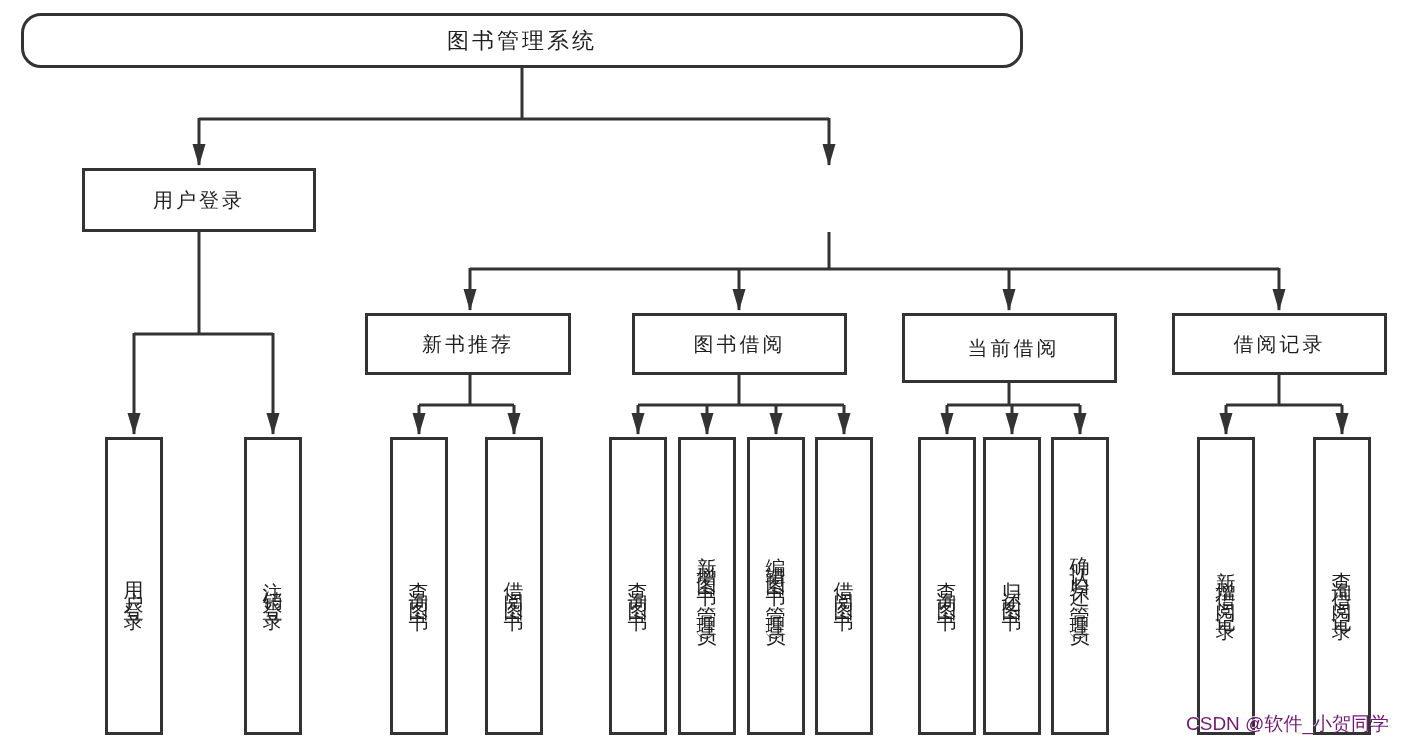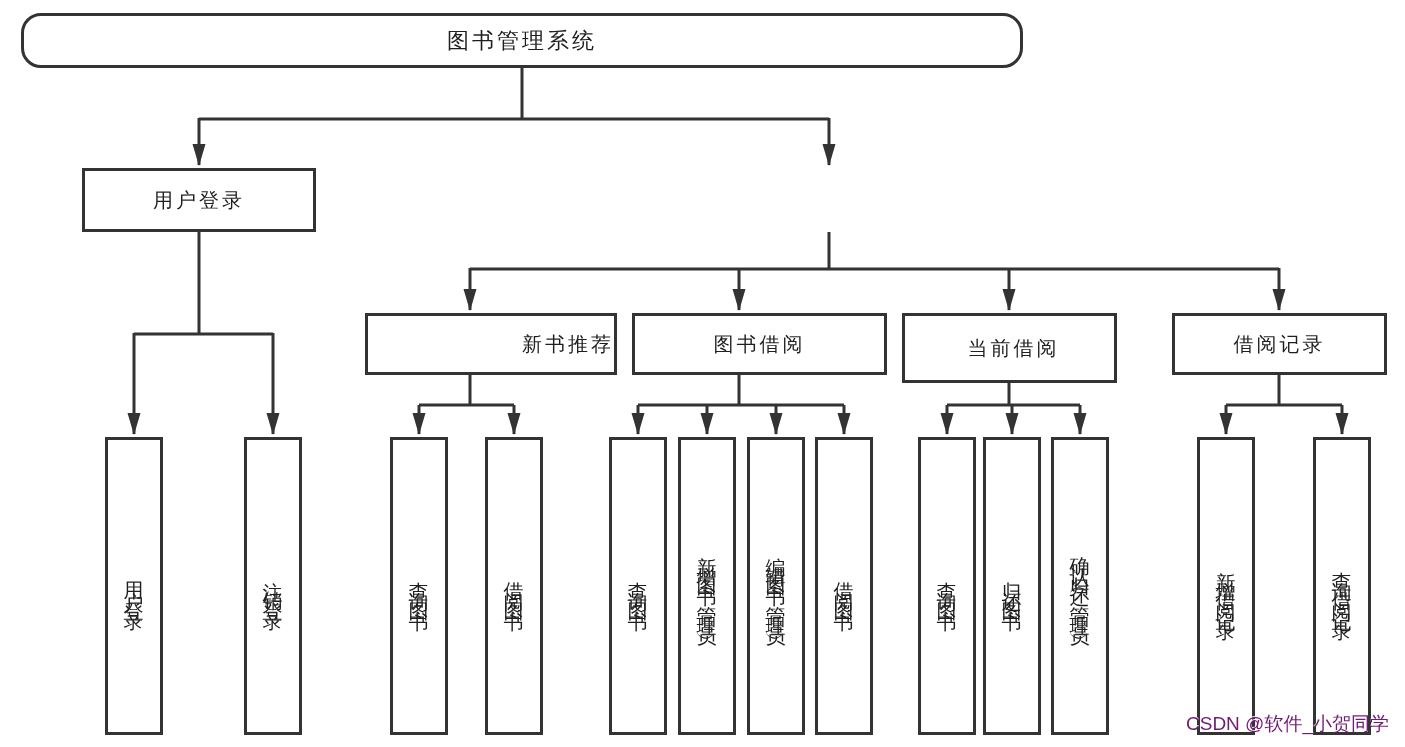--- a/index.html
+++ b/index.html
@@ -95,24 +95,24 @@
   </svg>
 
   <div class="box root" style="left:21px;top:13px;width:1002px;height:55px;border-radius:20px;">
     <span class="hlabel">图书管理系统</span>
   </div>
 
   <div class="box" style="left:82px;top:168px;width:234px;height:64px;">
     <span class="hlabel">用户登录</span>
   </div>
 
-  <div class="box" style="left:365px;top:313px;width:252px;height:62px;justify-content:flex-end;">
+  <div class="box" style="left:365px;top:313px;width:206px;height:62px;">
     <span class="hlabel">新书推荐</span>
   </div>
-  <div class="box" style="left:632px;top:313px;width:255px;height:62px;">
+  <div class="box" style="left:632px;top:313px;width:215px;height:62px;">
     <span class="hlabel">图书借阅</span>
   </div>
   <div class="box" style="left:902px;top:313px;width:215px;height:70px;padding-left:8px;">
     <span class="hlabel">当前借阅</span>
   </div>
   <div class="box" style="left:1172px;top:313px;width:215px;height:62px;text-align:right;">
     <span class="hlabel">借阅记录</span>
   </div>
 
   <div class="box vbox" style="left:105px;top:437px;width:58px;height:298px;">

